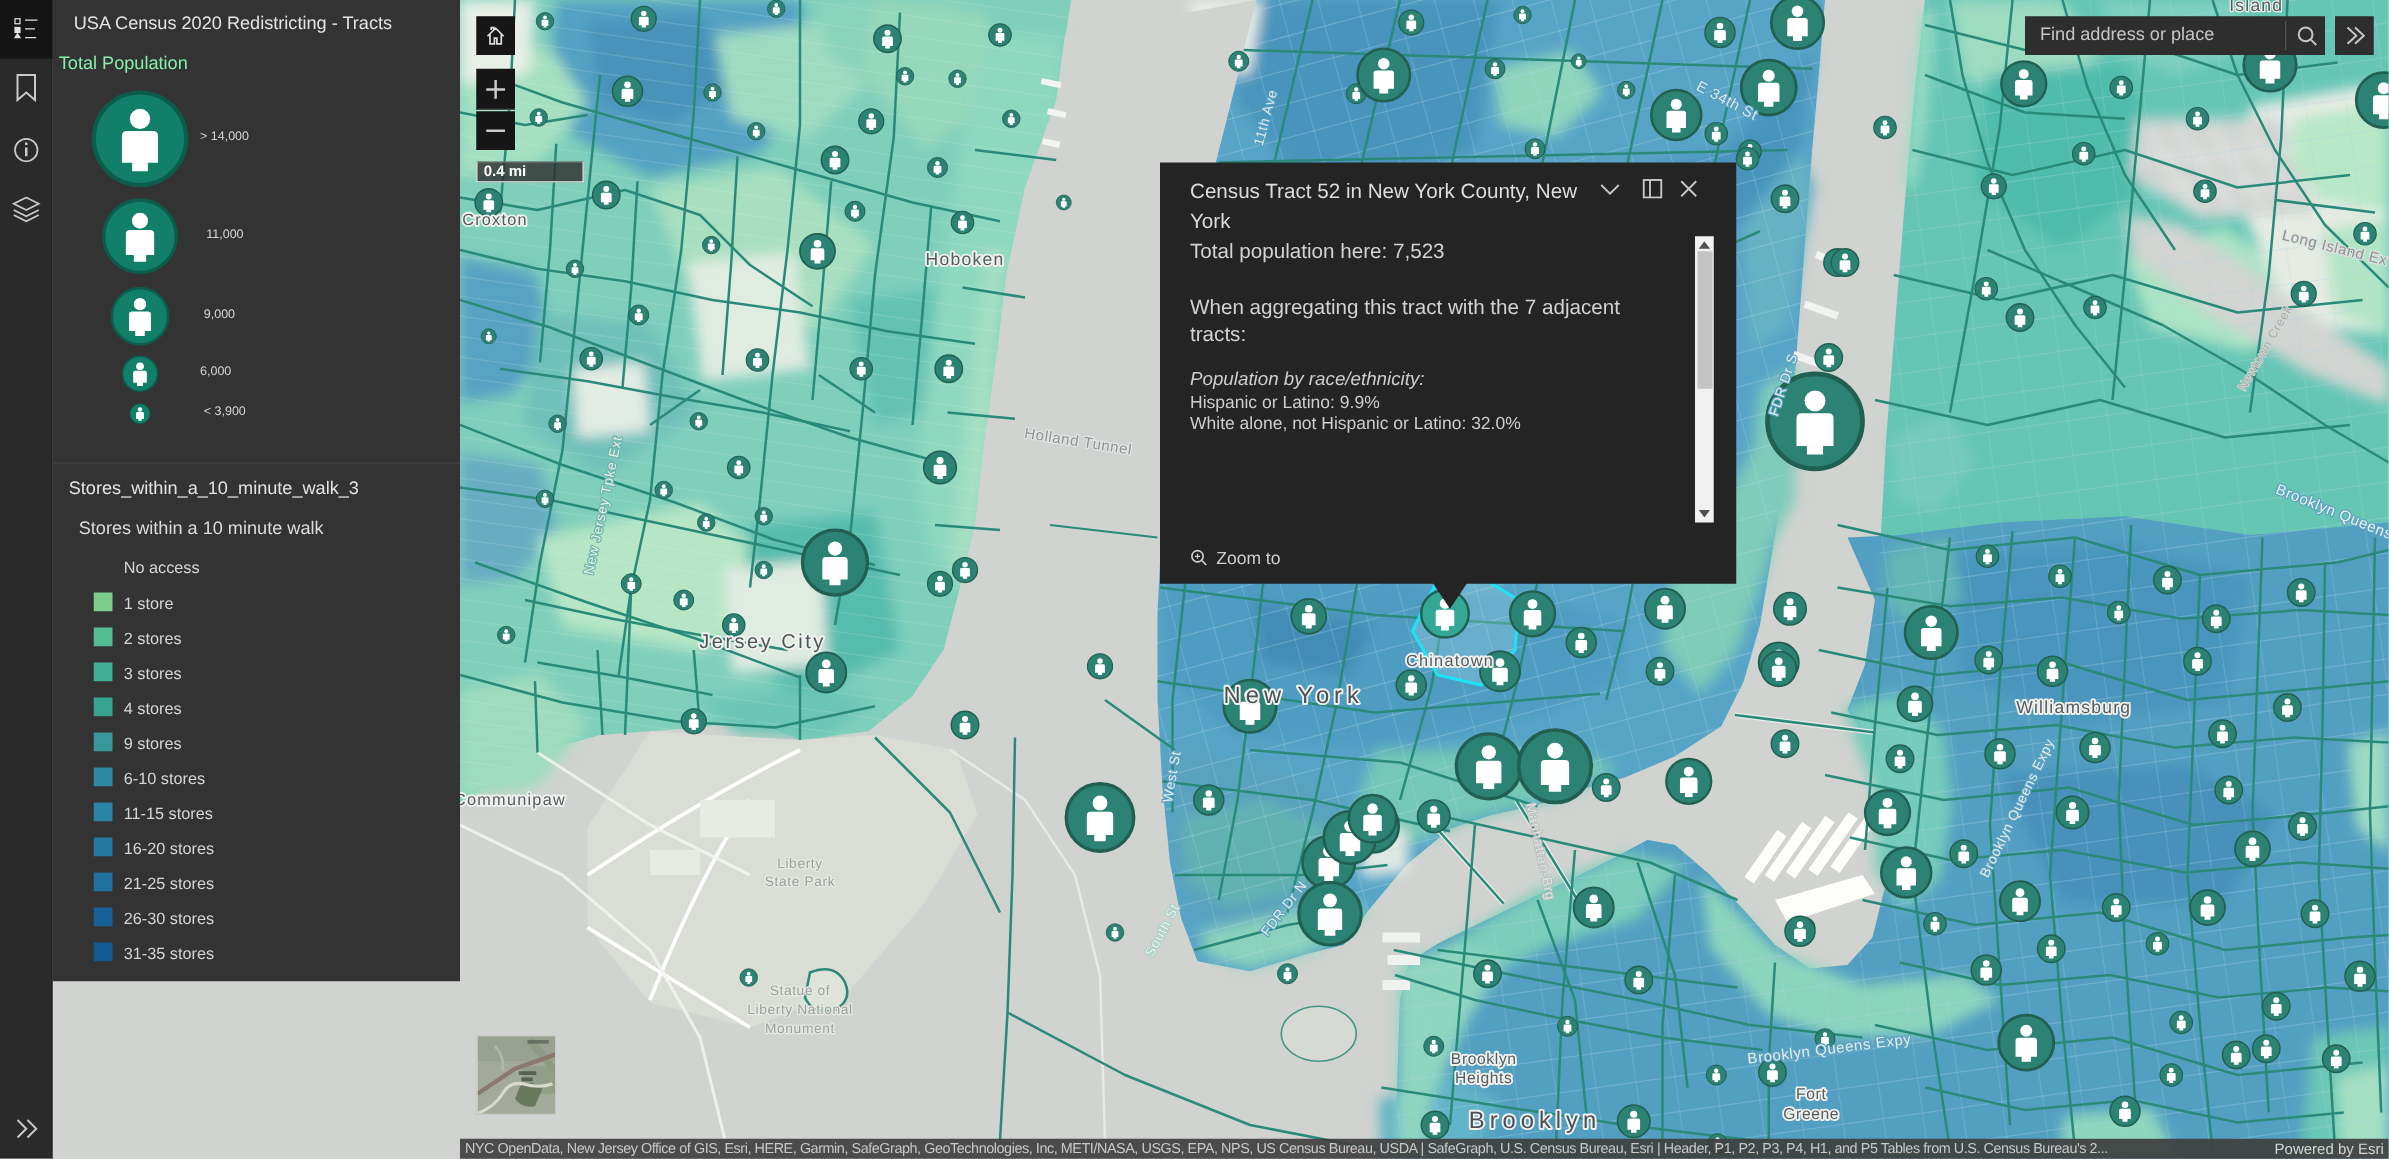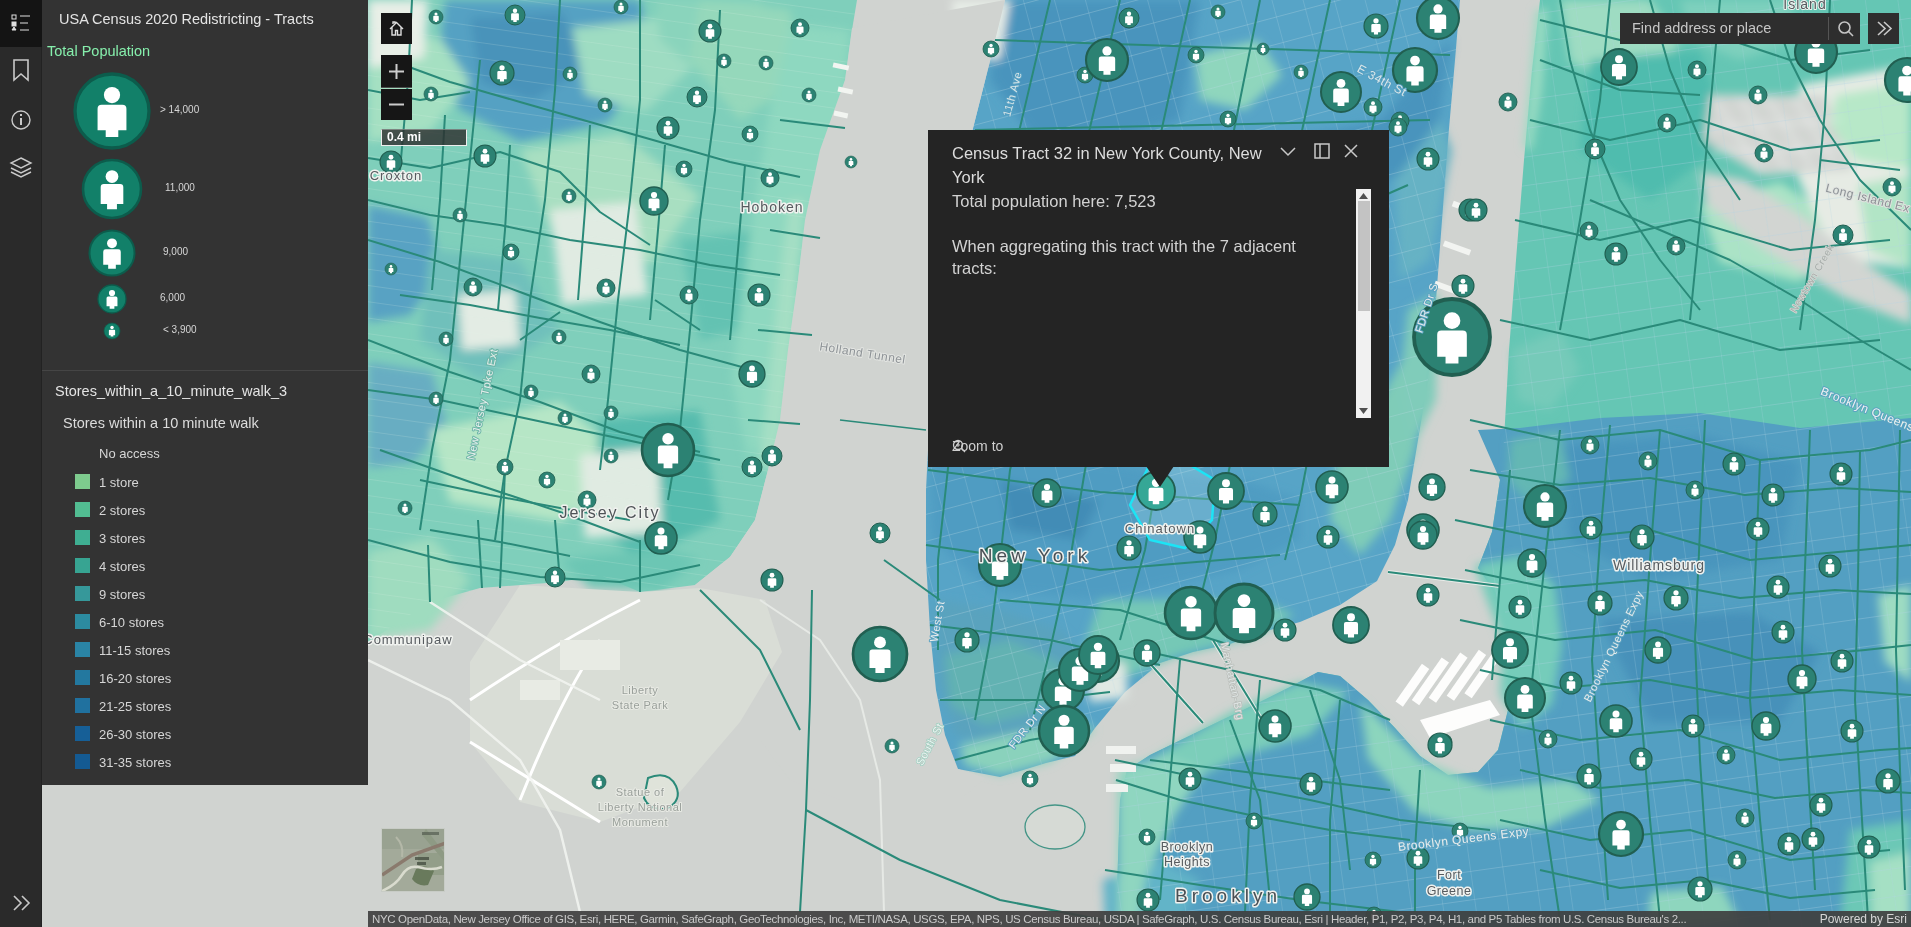--- a/index.html
+++ b/index.html
@@ -1624,40 +1624,43 @@
   <div id="expand">
     <svg width="31" height="31" viewBox="0 0 31 31">
         <g fill="none" stroke="#c9c9c9" stroke-width="1.6">
           <path d="M10,9 l7,6.5 l-7,6.5 M16,9 l7,6.5 l-7,6.5"></path>
         </g>
       </svg>
   </div>
 
   <div id="beak"></div>
   <div id="popup">
-    <div class="ptitle">Census Tract 32 in New York County, New York</div>
+    <div class="ptitle">Census Tract 52 in New York County, New York</div>
     <svg class="picons" style="position:absolute;right:18px;top:13px" width="92" height="16" viewBox="0 0 92 16">
       <g fill="none" stroke="#c8c8c8" stroke-width="1.5">
       <path d="M2,5 l7,7 l7,-7"></path>
       <rect x="36" y="1" width="14" height="14"></rect>
           <line x1="41" y1="1" x2="41" y2="15"></line>
       <path d="M66,2 l12,12 M78,2 l-12,12"></path>
       </g>
     </svg>
     <div id="pbody">
       <div class="pl1" style="margin-top:12px">Total population here: 7,523</div>
       <div class="pl1" style="margin-top:24px;line-height:22px">When aggregating this tract with the 7 adjacent tracts:</div>
+      <div class="pl2" style="margin-top:16px"><i style="font-size:15px">Population by race/ethnicity:</i><br>
+Hispanic or Latino: 9.9%<br>
+White alone, not Hispanic or Latino: 32.0%</div>
     </div>
     <div id="zoomto">
       <svg style="position:absolute;left:0;top:1px" width="15" height="15" viewBox="0 0 15 15">
         <circle cx="6" cy="6" r="4.5" fill="none" stroke="#cfcfcf" stroke-width="1.3"></circle>
         <line x1="9.5" y1="9.5" x2="13" y2="13" stroke="#cfcfcf" stroke-width="1.3"></line>
         <path d="M4,6 h4 M6,4 v4" stroke="#cfcfcf" stroke-width="1"></path>
       </svg>
-      <span style="">Zoom to</span>
+      <span style="margin-left:21px">Zoom to</span>
     </div>
   </div>
   <div id="scroll">
       <div id="thumb"></div>
     <svg style="position:absolute;left:3px;top:4px" width="9" height="7">
         <path d="M0,6 L4.5,0 L9,6 Z" fill="#505050"></path>
       </svg>
     <svg style="position:absolute;left:3px;top:218px" width="9" height="7">
         <path d="M0,1 L4.5,7 L9,1 Z" fill="#505050"></path>
       </svg>

